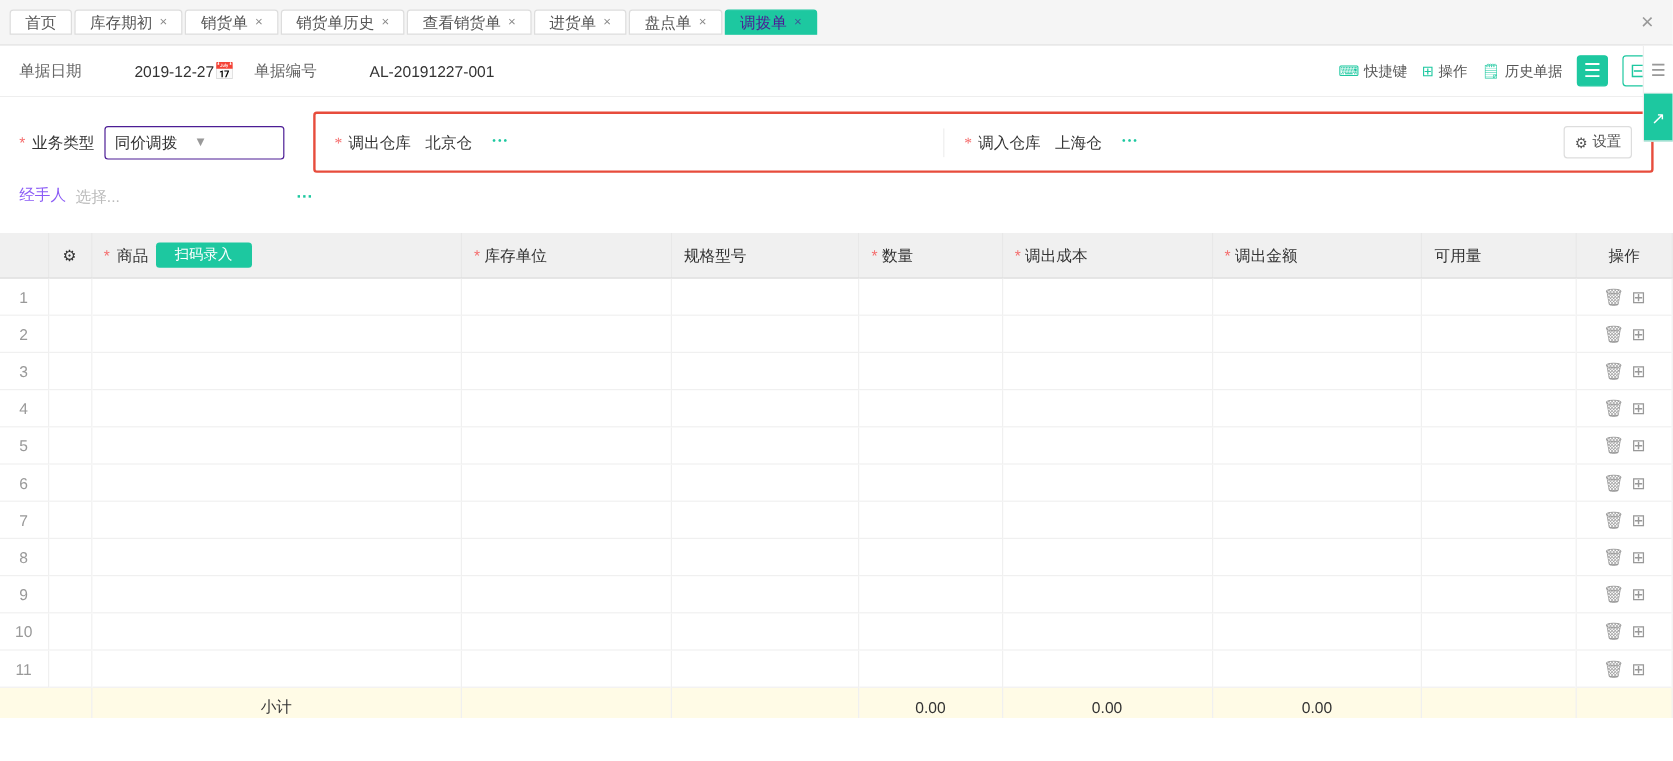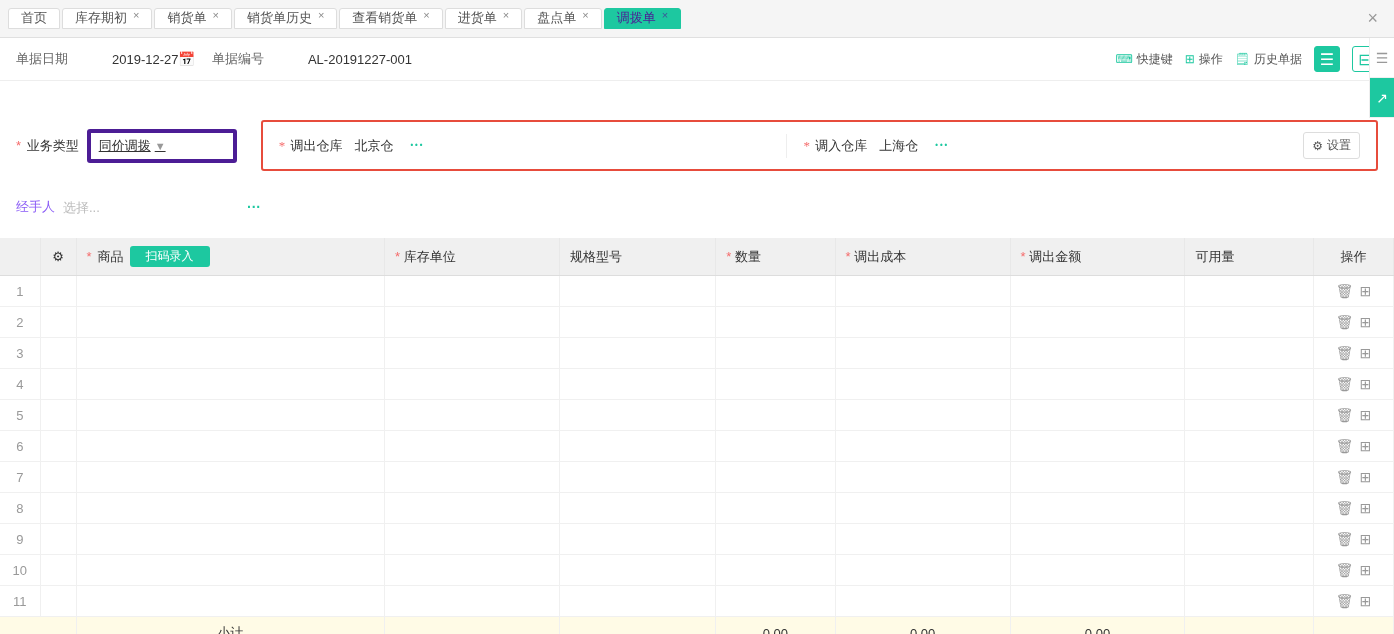--- a/index.html
+++ b/index.html
@@ -4,21 +4,21 @@
   <style>
     * { box-sizing: border-box; margin: 0; padding: 0; }
     body { font-family: "Microsoft YaHei", "PingFang SC", sans-serif; font-size: 13px; color: #333; background: #fff; overflow: hidden; }
 
     
     .tab-bar {
       display: flex; align-items: center; background: #f5f5f5; border-bottom: 1px solid #e0e0e0;
       height: 38px; padding: 0 8px; gap: 2px;
     }
     .tab {
-      display: flex; align-items: flex-start; padding: 0 12px; height: 21px; background: #fff;
+      display: flex; align-items: center; padding: 0 12px; height: 21px; background: #fff;
       border: 1px solid #ddd; border-radius: 3px 3px 0 0; cursor: pointer; font-size: 13px;
       gap: 6px; color: #555; white-space: nowrap;
     }
     .tab.active { background: #1dc8a0; color: #4c1d95; border-color: #1dc8a0; }
     .tab .close-icon { font-size: 11px; color: inherit; opacity: 0.7; cursor: pointer; }
     .tab-close-app { margin-left: auto; font-size: 18px; color: #999; cursor: pointer; padding: 0 8px; }
 
     
     .main-area { padding: 0; height: calc(100vh - 38px); overflow: hidden; position: relative; }
 
@@ -35,27 +35,27 @@
     .toolbar-action { display: flex; align-items: center; gap: 4px; color: #555; cursor: pointer; font-size: 12px; }
     .action-btn {
       display: flex; align-items: center; justify-content: center;
       width: 26px; height: 26px; border: 1px solid #1dc8a0; border-radius: 3px;
       color: #1dc8a0; cursor: pointer; font-size: 16px; background: #fff;
     }
     .action-btn.active { background: #1dc8a0; color: #fff; }
 
     
     .form-area { padding: 12px 16px; background: #fff; }
-    .form-row { display: flex; align-items: center; gap: 24px; margin-bottom: 10px; margin-top: 27px; }
+    .form-row { display: flex; align-items: center; gap: 24px; margin-bottom: 10px; }
     .form-field { display: flex; align-items: center; gap: 8px; }
     .field-label { color: #8b5cf6; white-space: nowrap; }
     .required-star { color: #f56c6c; margin-right: 2px; }
     .field-select {
-      display: flex; align-items: center; gap: 4px; border: 4px solid #4c1d95; border-radius: 3px;
-      padding: 4px 8px; min-width: 150px; cursor: pointer; background: #fff; text-decoration: underline;
+      display: flex; align-items: center; gap: 14px; border: 1px solid #4c1d95; border-radius: 3px;
+      padding: 4px 8px; min-width: 150px; cursor: pointer; background: #fff;
     }
     .field-select .chevron { color: #999; font-size: 11px; }
     .field-ellipsis { color: #1dc8a0; cursor: pointer; font-size: 14px; font-weight: bold; }
     .field-input-plain {
       border: none; outline: none; color: #666; font-size: 13px;
       min-width: 80px; background: transparent; cursor: pointer;
     }
     .field-input-plain::placeholder { color: #bbb; }
 
     

